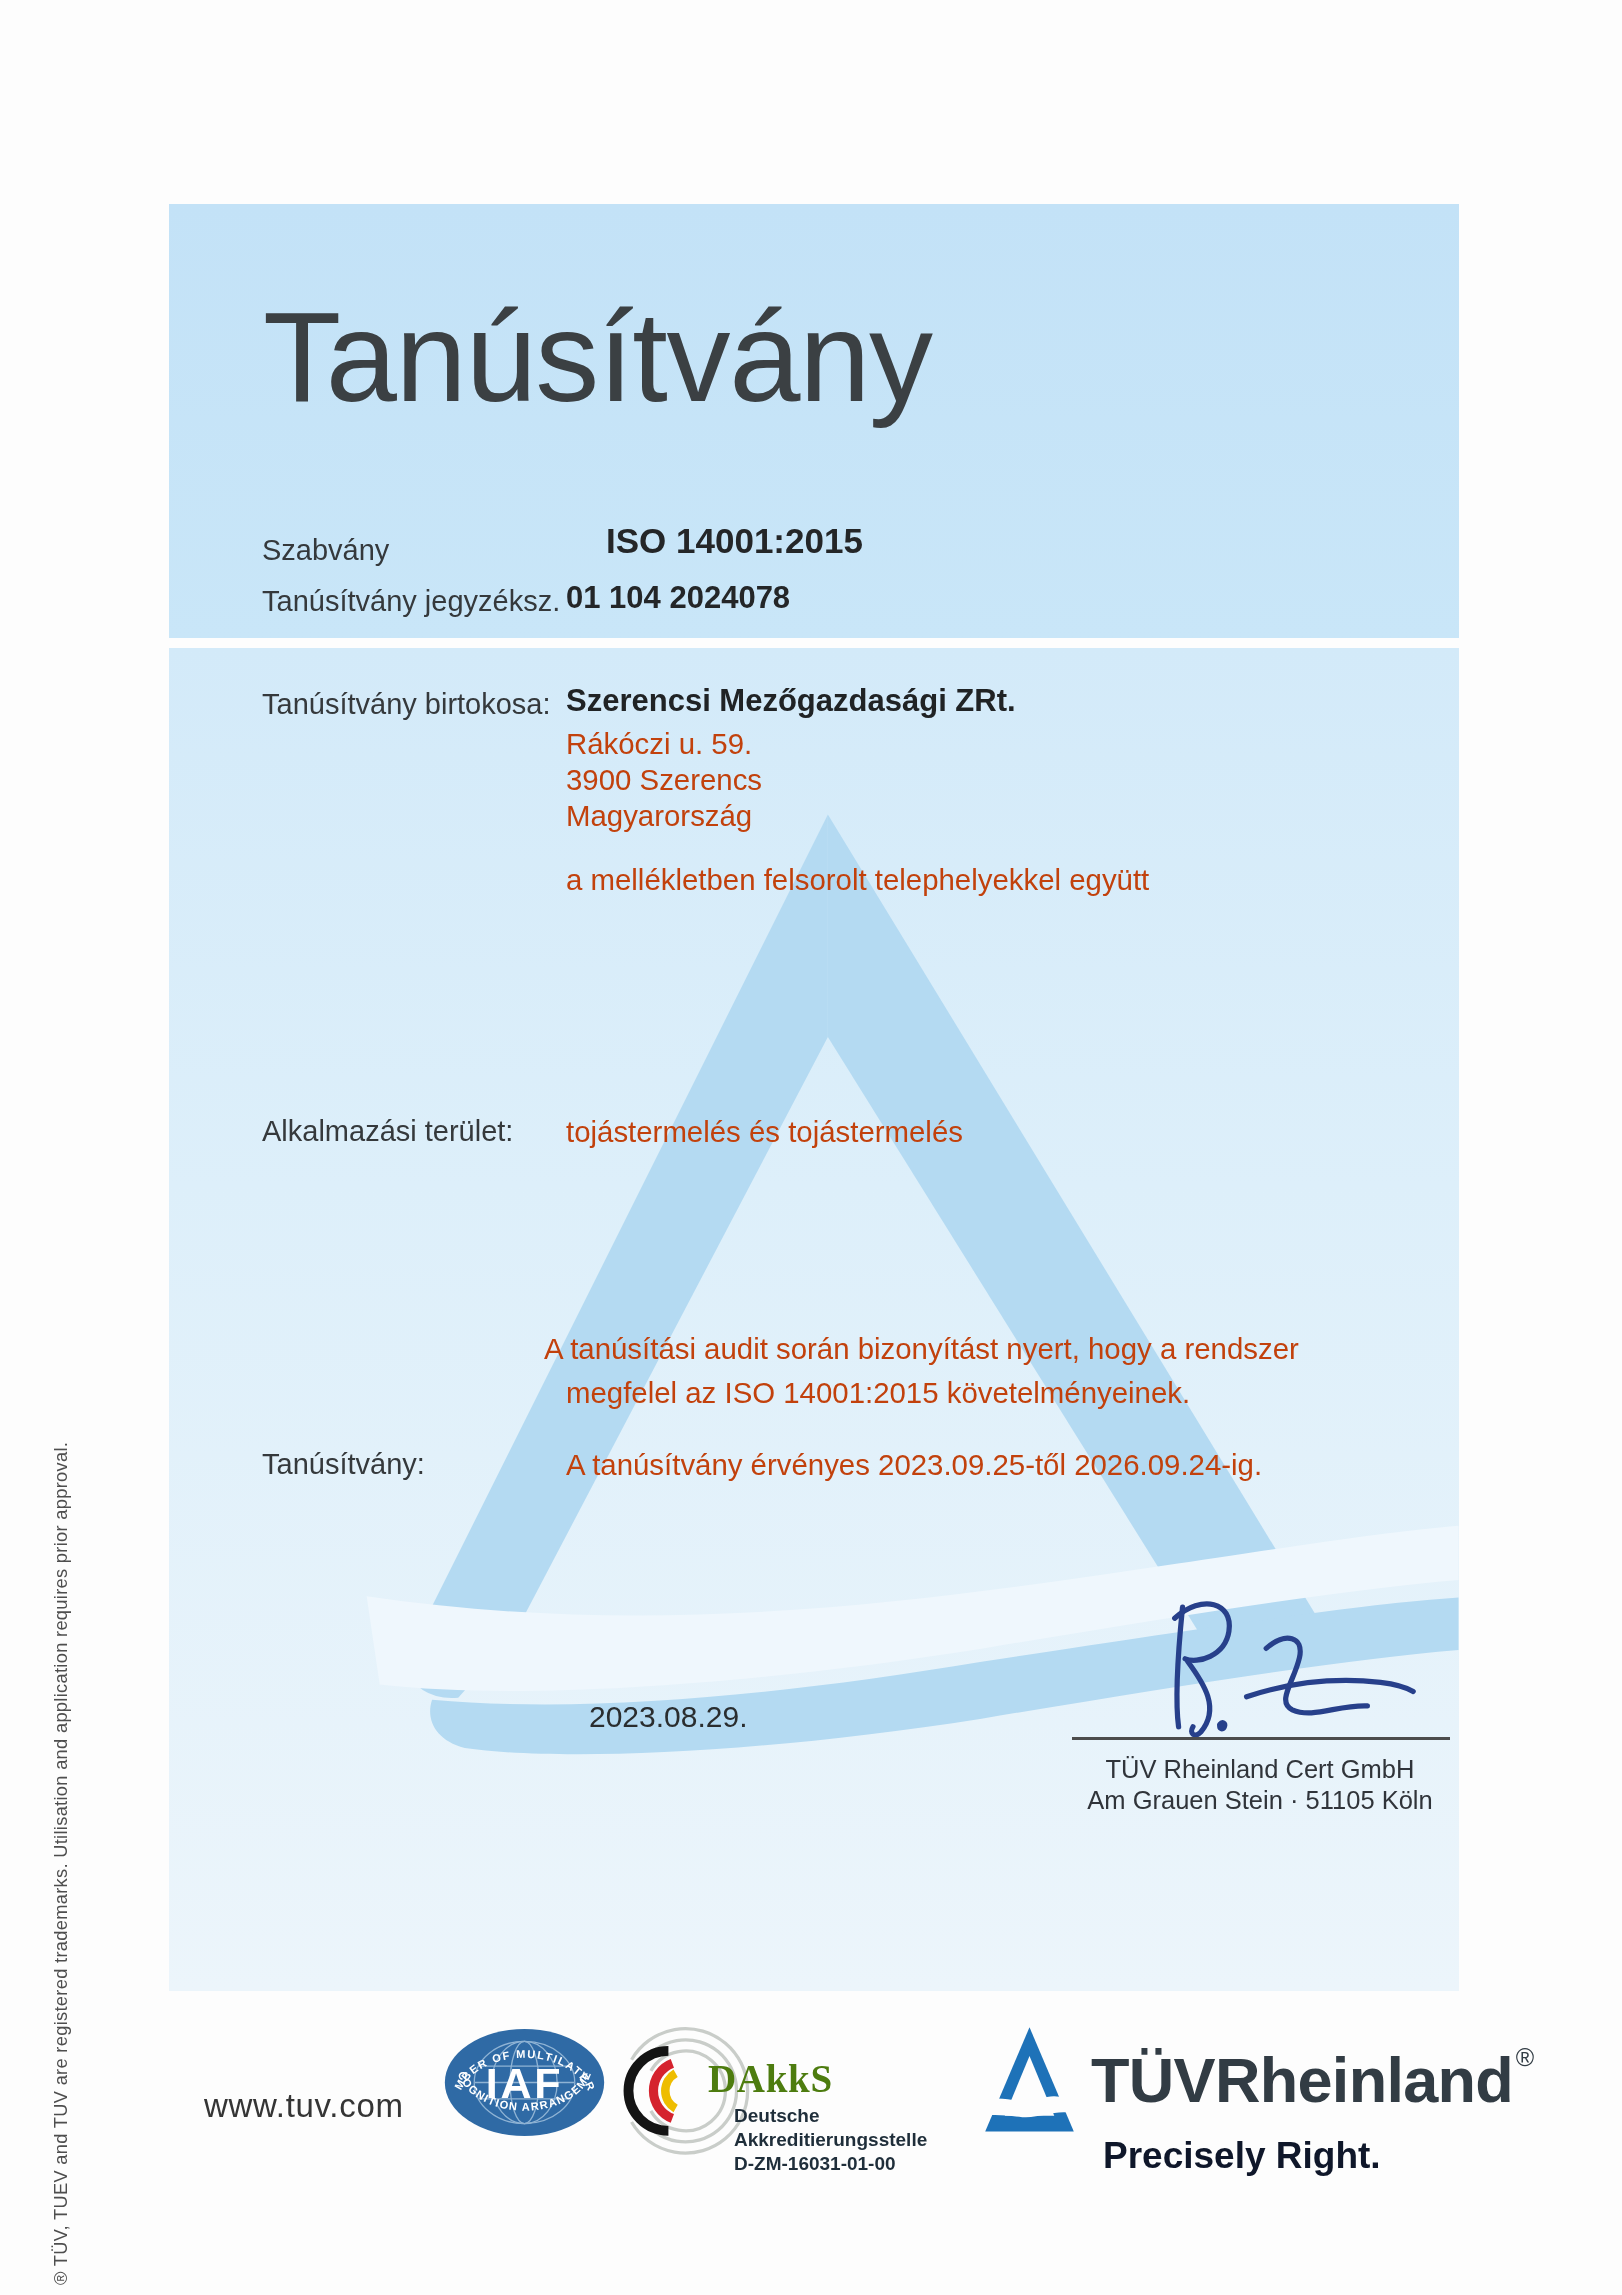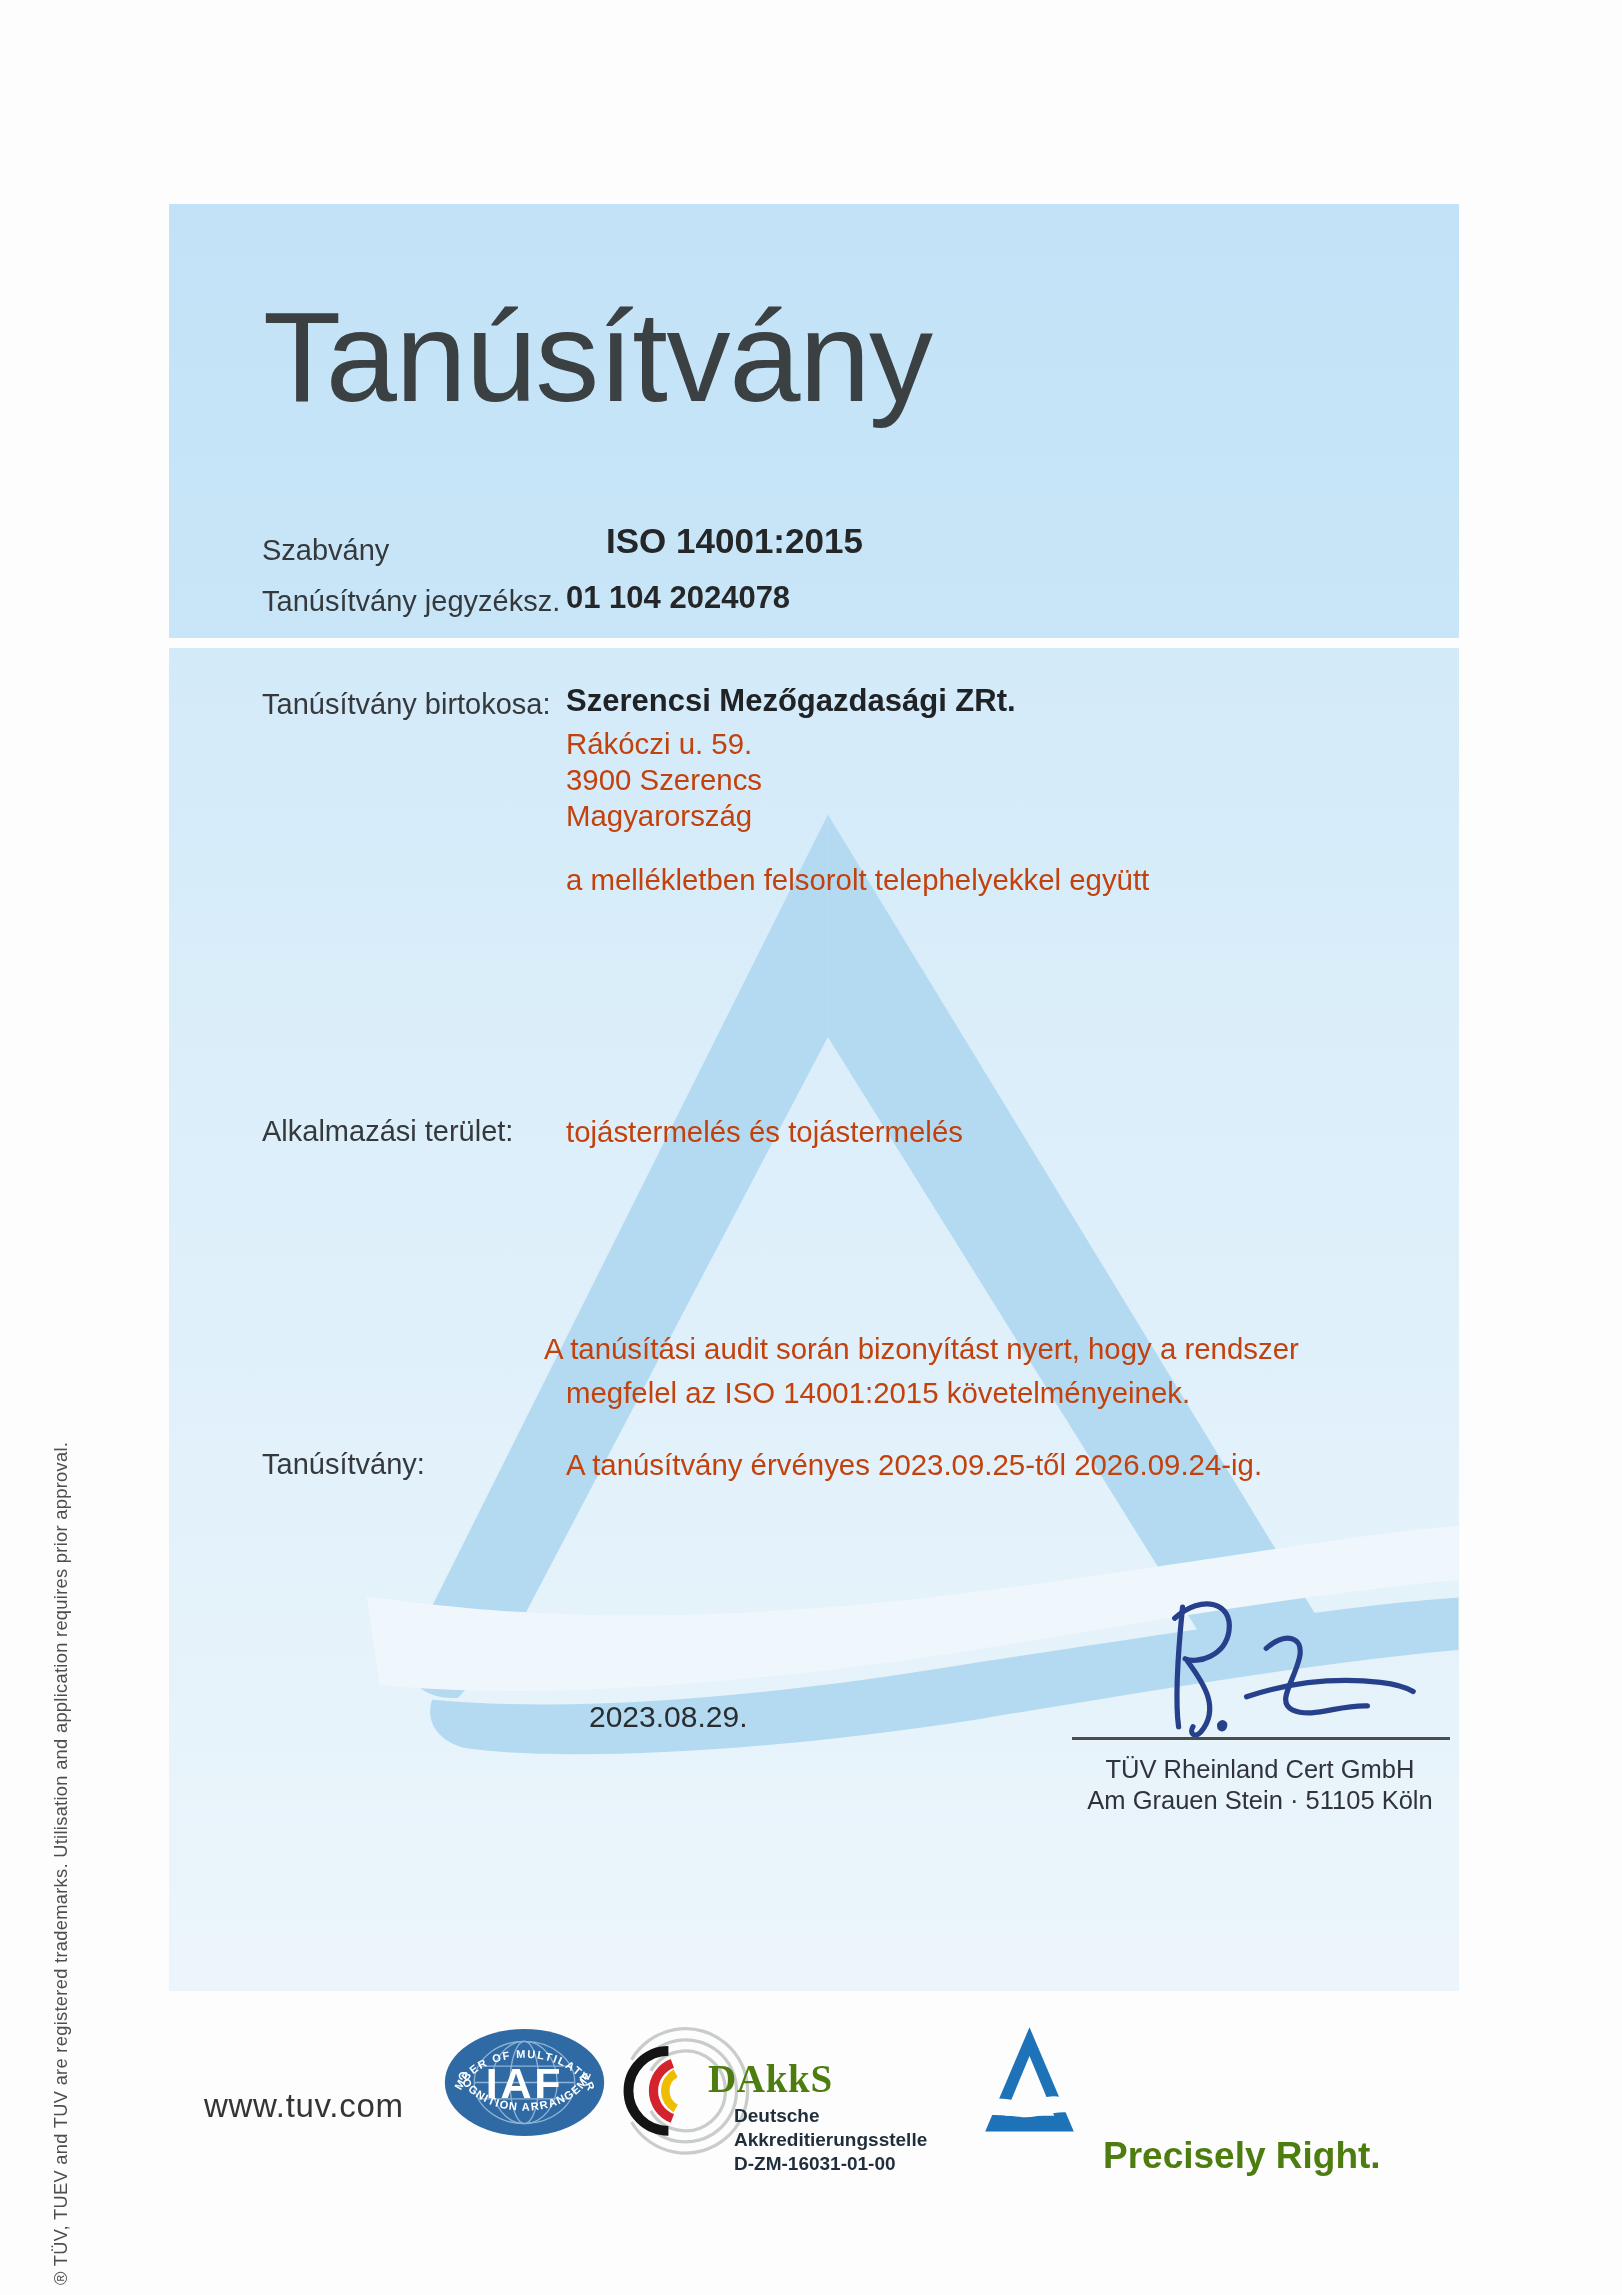--- a/index.html
+++ b/index.html
@@ -42,21 +42,21 @@
   .website{left:204px;top:2087px;font-size:33px;color:#353535;letter-spacing:0.7px;}
   .iaf-svg{left:442px;top:2027px;}
   .dakks-svg{left:612px;top:2009px;}
   .dakks-word{left:708px;top:2056px;font-family:"Liberation Serif",serif;
     font-weight:bold;font-size:39px;color:#4d7c0f;letter-spacing:0.7px;}
   .dakks-sub{left:734px;top:2104px;font-size:19px;font-weight:bold;color:#1f2e3a;line-height:24px;}
   .tuv-tri-svg{left:980px;top:2022px;}
   .tuv-brand{left:1091px;top:2049px;font-size:63px;font-weight:bold;color:#323c44;
     letter-spacing:-0.7px;line-height:1;}
   .tuv-brand .reg{font-size:25px;font-weight:normal;vertical-align:top;position:relative;top:-3.9px;left:2.6px;}
-  .tuv-tagline{left:1103px;top:2135px;font-size:37px;font-weight:bold;color:#4d7c0f;}
+  .tuv-tagline{left:1103px;top:2135px;font-size:37px;font-weight:bold;color:#0f172a;}
   .side-note{left:50px;top:2285px;transform:rotate(-90deg);transform-origin:0 0;
     white-space:nowrap;font-size:18.3px;color:#4e4e4e;letter-spacing:0.3px;}
 </style>
 </head>
 <body>
 
 <div class="page">
 
   <div class="band-header"></div>
   <div class="band-body"></div>
@@ -158,18 +158,19 @@
       <div>Akkreditierungsstelle</div>
       <div>D-ZM-16031-01-00</div>
     </div>
 
     <svg class="abs tuv-tri-svg" width="99" height="116" viewBox="0 0 152 178" xmlns="http://www.w3.org/2000/svg">
       <path d="M76,8 L144,168 L8,168 Z" fill="#1e72b8"></path>
       <path d="M76,52 L114,144 L38,144 Z" fill="#fdfdfd"></path>
       <path d="M4,122 C35,109 60,130 92,118 C112,110 132,115 148,122 L148,142
                C120,132 96,148 65,146 C40,144 17,140 3,146 Z" fill="#fdfdfd"></path>
     </svg>
+    <div class="abs tuv-brand"><span>TÜV</span><span>Rheinland</span><span class="reg">®</span></div>
     <div class="abs tuv-tagline">Precisely Right.</div>
 
     <div class="abs side-note">® TÜV, TUEV and TUV are registered trademarks. Utilisation and application requires prior approval.</div>
   </div>
 </div>
 
 
 </body></html>

